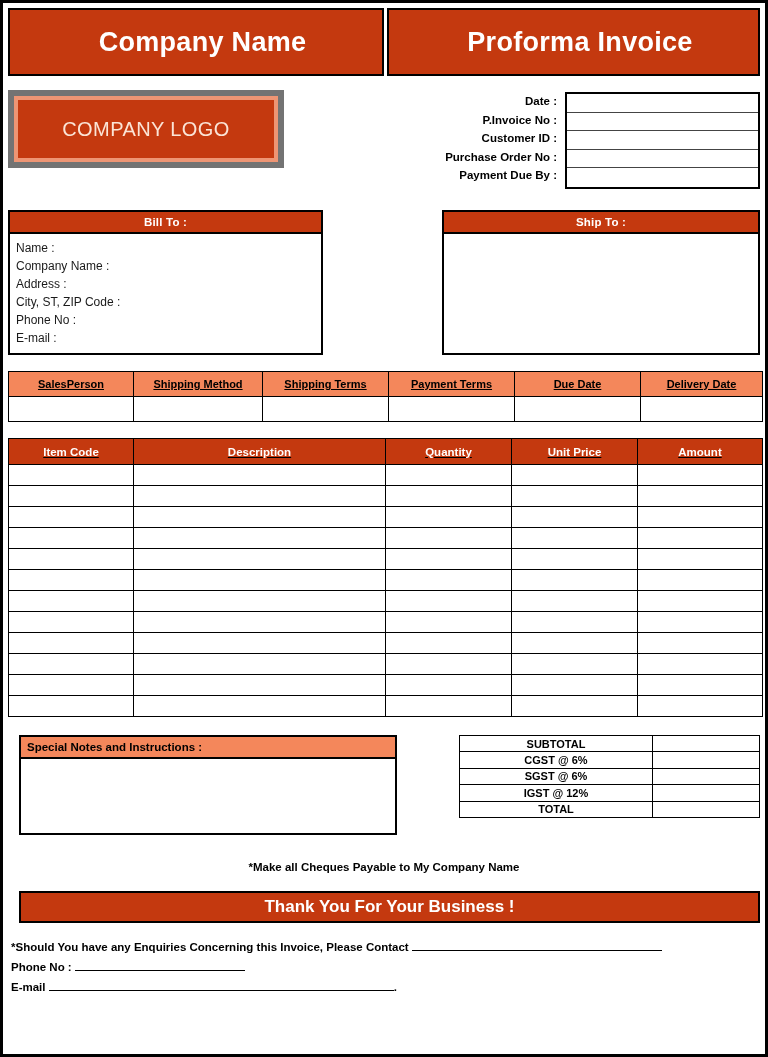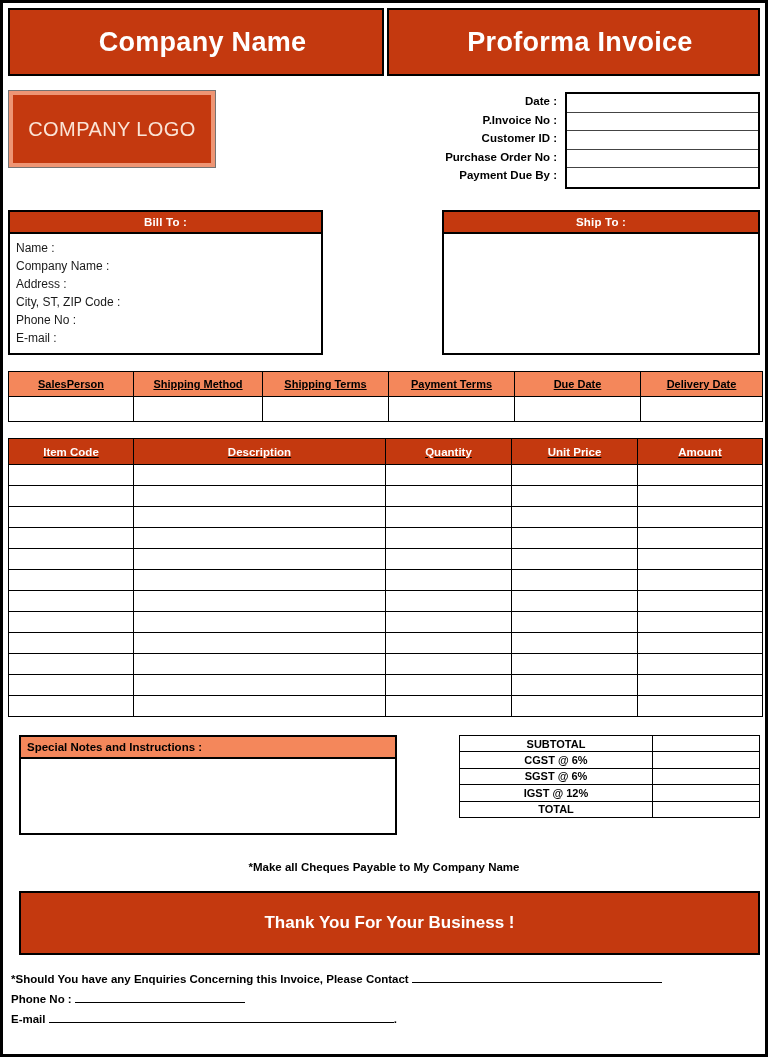--- a/index.html
+++ b/index.html
@@ -42,23 +42,23 @@
   .banner-company { width: 376px; }
   .banner-title   { flex: 1; }
 
   
   .meta-row {
     display: flex;
     margin: 14px 5px 0 5px;
     height: 100px;
   }
   .logo-outer {
-    width: 208px;
+    width: 276px;
     height: 78px;
-    border: 1px solid #737373;
+    border: 6px solid #737373;
     padding: 4px;
     background: #EE9574;
   }
   .logo-inner {
     width: 100%;
     height: 100%;
     background: #C4390F;
     display: flex;
     align-items: center;
     justify-content: center;
@@ -220,21 +220,21 @@
 
   
   .thanks {
     margin: 18px 5px 0 16px;
     background: #C4390F;
     border: 2px solid #000000;
     color: #ffffff;
     font-size: 17px;
     font-weight: bold;
     text-align: center;
-    padding: 20px 0;
+    padding: 4px 0;
   }
 
   
   .footer {
     margin: 14px 5px 0 8px;
   }
   .footer-line {
     font-size: 11.5px;
     font-weight: bold;
     color: #000000;

